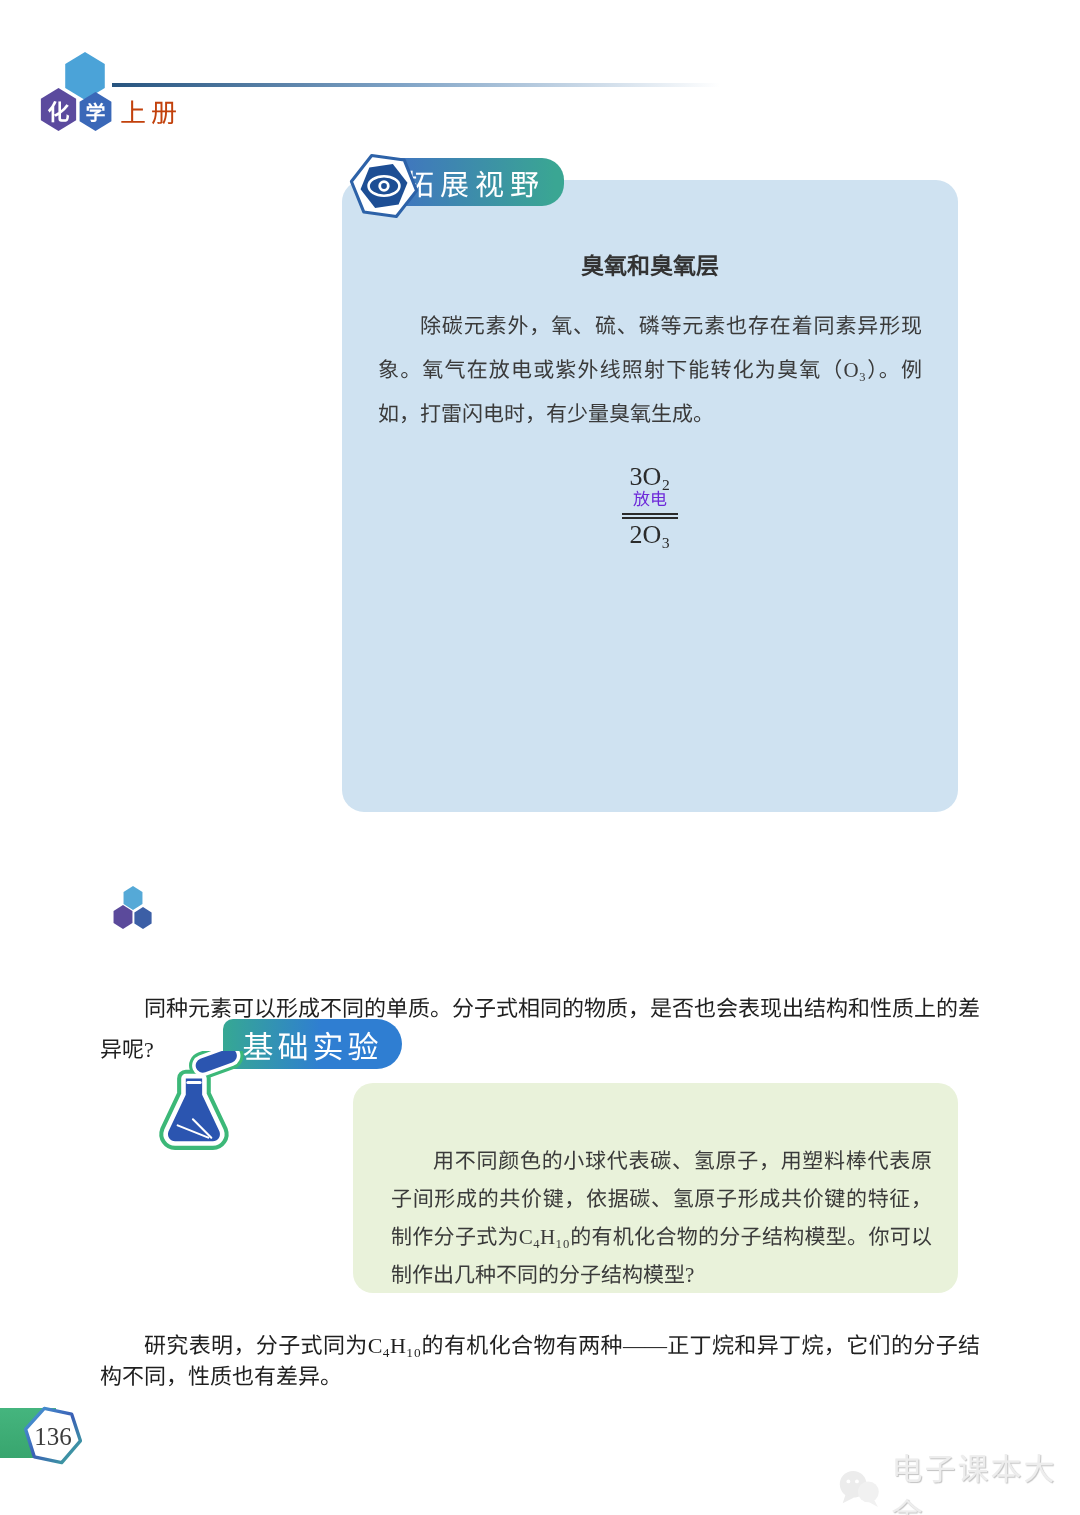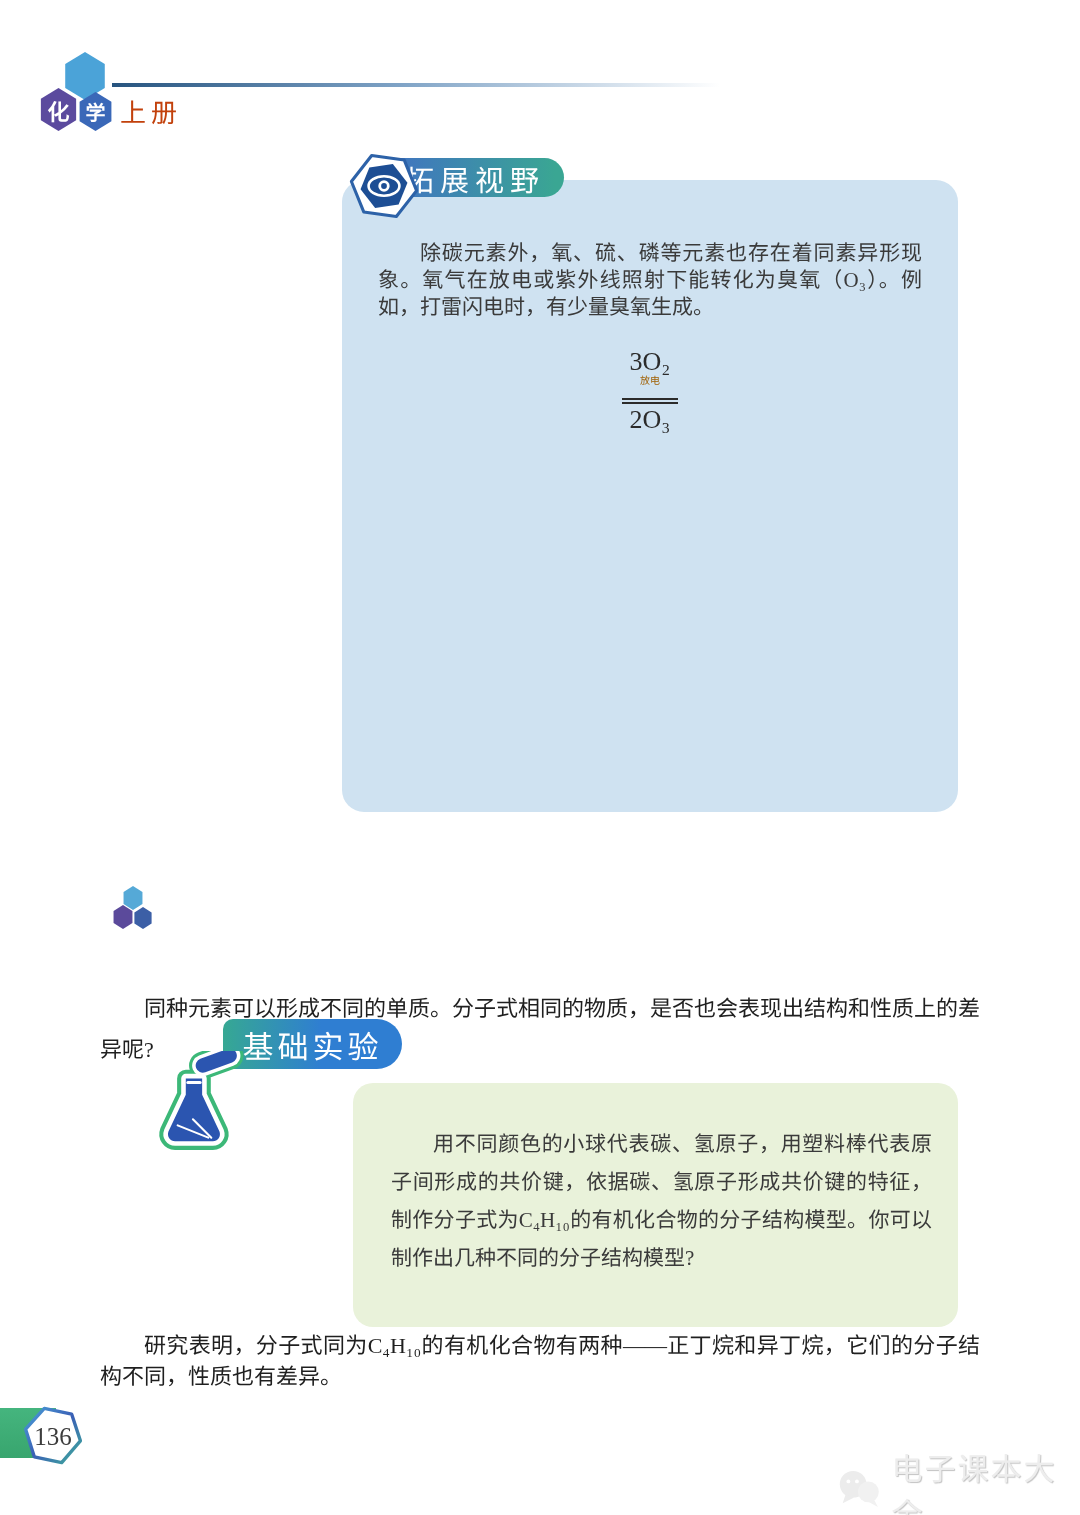--- a/index.html
+++ b/index.html
@@ -15,52 +15,52 @@
   .hex-top{left:62px;top:52px;width:46px;height:48px;background:#4ba3d8;}
   .hex-left{left:38px;top:88px;width:41px;height:43px;background:#5b4a9e;font-size:22px;}
   .hex-right{left:77px;top:92px;width:37px;height:39px;background:#3a68b8;font-size:20px;}
   .header-line{position:absolute;left:112px;top:83px;width:640px;height:4px;
     background:linear-gradient(to right,#27547f,#7fa3c6 45%,rgba(255,255,255,0) 95%);}
   .volume-label{position:absolute;left:120px;top:92px;font-size:26px;color:#c2410c;
     letter-spacing:5px;font-family:"Liberation Serif",serif;text-align:right;}
   
   .expand-box{position:absolute;left:342px;top:180px;width:616px;height:632px;
     background:#cfe2f1;border-radius:22px;box-sizing:border-box;padding:44px 36px 0 36px;}
-  .expand-badge{position:absolute;left:386px;top:158px;width:178px;height:39px;
+  .expand-badge{position:absolute;left:386px;top:158px;width:178px;height:48px;
     border-radius:12px 22px 22px 12px;
     background:linear-gradient(90deg,#4077be 10%,#3aa693 95%);
     display:flex;align-items:center;justify-content:center;}
   .expand-badge span{color:#fff;font-size:29px;letter-spacing:6px;
     font-family:"Liberation Sans",sans-serif;}
   .expand-icon{position:absolute;left:348px;top:150px;width:72px;height:72px;}
   .expand-title{text-align:center;font-family:"Liberation Sans",sans-serif;
     font-weight:bold;font-size:23px;color:#333;}
-  .expand-para{font-size:21px;line-height:27px;text-align:justify;
+  .expand-para{font-size:21px;line-height:44px;text-align:justify;
     text-indent:2em;color:#3a3a3a;margin:16px 0 0 0;}
   .equation{display:flex;justify-content:center;align-items:center;
     font-size:26px;color:#2b2b2b;margin:26px 0 24px 0;flex-direction:column;}
   .eq-cond-stack{display:flex;flex-direction:column;align-items:center;
     margin:0 7px;transform:translateY(-1px);}
-  .eq-cond{font-size:10px;line-height:1;margin-bottom:12px;color:#a16207;}
+  .eq-cond{font-size:17px;line-height:1;margin-bottom:5px;color:#6d28d9;}
   .eq-line{width:56px;height:6px;border-top:2px solid #2b2b2b;border-bottom:2px solid #2b2b2b;box-sizing:border-box;}
   
   .section-heading{position:absolute;left:112px;top:886px;display:flex;align-items:center;}
   .trihex{position:relative;width:46px;height:48px;margin-right:14px;}
   .mini-hex{position:absolute;}
   .mini-hex.t{left:10px;top:0;width:22px;height:24px;background:#55a9d7;}
   .mini-hex.l{left:0;top:19px;width:22px;height:24px;background:#5b4a9b;}
   .mini-hex.r{left:21px;top:21px;width:20px;height:22px;background:#3c5fa6;}
   .section-heading h2{margin:0;font-family:"Liberation Sans",sans-serif;
     font-size:35px;font-weight:bold;color:#2e9c8b;letter-spacing:3px;}
   .intro-para{position:absolute;left:100px;top:952px;width:880px;
     font-size:22px;line-height:41px;text-align:justify;text-indent:2em;color:#1f1f1f;margin-top:36px;}
   
-  .exp-box{position:absolute;left:353px;top:1083px;width:605px;height:244px;
+  .exp-box{position:absolute;left:353px;top:1083px;width:605px;height:210px;
     background:#e9f2da;border-radius:20px;box-sizing:border-box;
-    padding:42px 26px 0 38px;}
+    padding:59px 26px 0 38px;}
   .exp-badge{position:absolute;left:223px;top:1019px;width:179px;height:50px;
     border-radius:10px 25px 25px 10px;
     background:linear-gradient(90deg,#36a893 0%,#2f7ed2 55%);
     display:flex;align-items:center;justify-content:center;}
   .exp-badge span{color:#fff;font-size:31px;letter-spacing:4px;
     font-family:"Liberation Sans",sans-serif;}
   .exp-flask{position:absolute;left:147px;top:1051px;width:98px;height:108px;}
   .exp-body{font-size:21px;line-height:38px;text-align:justify;
     text-indent:2em;color:#3a3a3a;margin:0;}
   .closing-para{position:absolute;left:100px;top:1308px;width:880px;
@@ -79,20 +79,21 @@
 
 <header class="logo">
   <div class="logo-hex hex-top hexclip"></div>
   <div class="header-line"></div>
   <div class="logo-hex hex-left hexclip">化</div>
   <div class="logo-hex hex-right hexclip">学</div>
   <div class="volume-label">上册</div>
 </header>
 
 <section class="expand-box">
+  <h3 class="expand-title">臭氧和臭氧层</h3>
   <p class="expand-para">除碳元素外，氧、硫、磷等元素也存在着同素异形现象。氧气在放电或紫外线照射下能转化为臭氧（O₃）。例如，打雷闪电时，有少量臭氧生成。</p>
   <div class="equation">
     <span>3O₂</span>
     <span class="eq-cond-stack">
       <span class="eq-cond">放电</span>
       <span class="eq-line"></span>
     </span>
     <span>2O₃</span>
   </div>
 </section>

